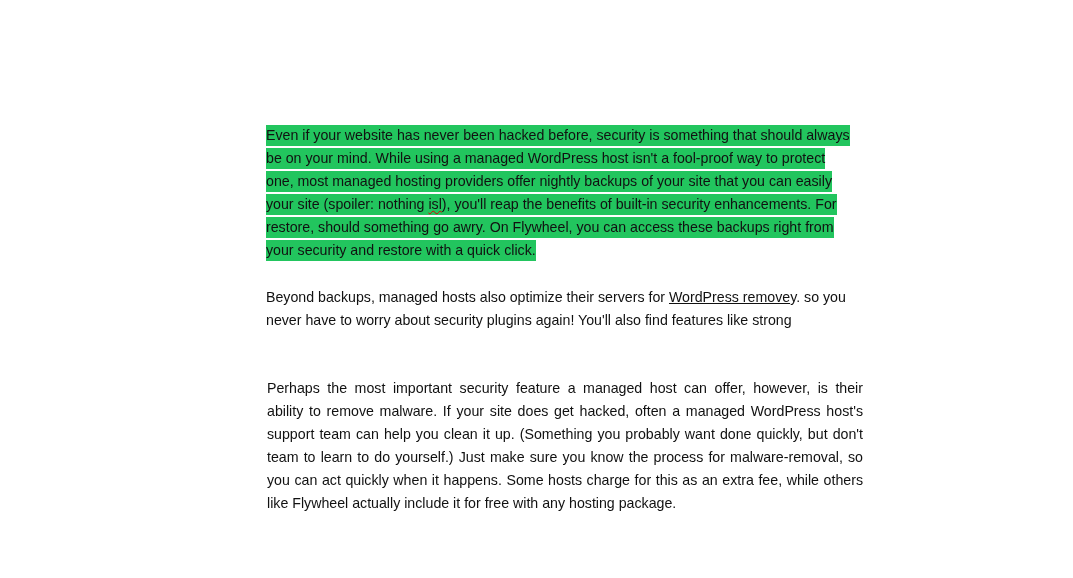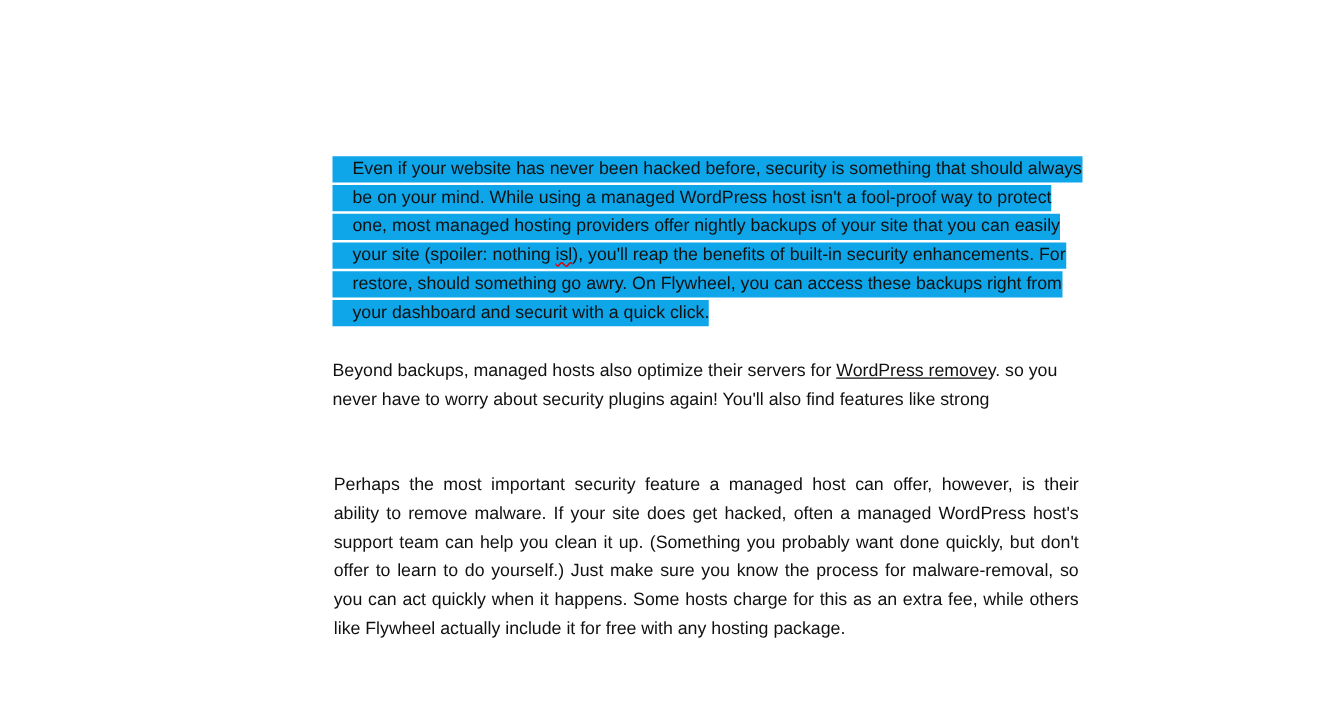--- a/index.html
+++ b/index.html
@@ -1,48 +1,48 @@
 <!DOCTYPE html>
 <html><head>
 <meta charset="utf-8">
 <style>
   html, body { margin:0; padding:0; background:#ffffff; }
   body { width:1073px; height:578px; position:relative; overflow:hidden;
          font-family:"Liberation Sans", sans-serif; color:#111; }
   .page { position:absolute; left:266px; top:124px; width:597px; }
   .p { font-size:14.2px; line-height:23px; margin:0; }
   .line { display:block; white-space:nowrap; height:23px; }
-  .hl { background:#0ea5e9; padding:2px 0 3px 16px; }
+  .hl { background:#22c55e; padding:2px 0 3px 0; }
   .justify .line { text-align:justify; text-align-last:justify; white-space:normal; }
   .justify .line.last { text-align-last:left; }
   .link { text-decoration:underline; }
   .spell { text-decoration:underline wavy #d00; text-decoration-thickness:1px; }
   #p1 { top:0; }
   #p2 { position:absolute; top:162px; left:0; width:597px; }
   #p3 { position:absolute; top:253px; left:1px; width:596px; }
 </style>
 </head>
 <body>
 
 <div class="page">
   <div class="p" id="p1">
     <span class="line"><span class="hl">Even if your website has never been hacked before, security is something that should always</span></span>
     <span class="line"><span class="hl">be on your mind. While using a managed WordPress host isn't a fool-proof way to protect</span></span>
     <span class="line"><span class="hl">one, most managed hosting providers offer nightly backups of your site that you can easily</span></span>
     <span class="line"><span class="hl"><span>your site (spoiler: nothing </span><span class="spell">isl</span><span>), you'll reap the benefits of built-in security enhancements. For</span></span></span>
     <span class="line"><span class="hl">restore, should something go awry. On Flywheel, you can access these backups right from</span></span>
-    <span class="line"><span class="hl">your dashboard and securit with a quick click.</span></span>
+    <span class="line"><span class="hl">your security and restore with a quick click.</span></span>
   </div>
 
   <div class="p" id="p2">
     <span class="line"><span>Beyond backups, managed hosts also optimize their servers for </span><span class="link">WordPress remove</span><span>y. so you</span></span>
     <span class="line">never have to worry about security plugins again! You'll also find features like strong</span>
   </div>
 
   <div class="p justify" id="p3">
     <span class="line">Perhaps the most important security feature a managed host can offer, however, is their</span>
     <span class="line">ability to remove malware. If your site does get hacked, often a managed WordPress host's</span>
     <span class="line">support team can help you clean it up. (Something you probably want done quickly, but don't</span>
-    <span class="line">offer to learn to do yourself.) Just make sure you know the process for malware-removal, so</span>
+    <span class="line">team to learn to do yourself.) Just make sure you know the process for malware-removal, so</span>
     <span class="line">you can act quickly when it happens. Some hosts charge for this as an extra fee, while others</span>
     <span class="line last">like Flywheel actually include it for free with any hosting package.</span>
   </div>
 </div>
 
 </body></html>

